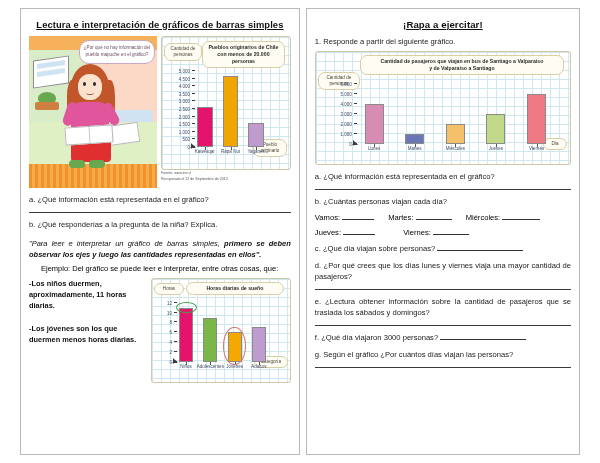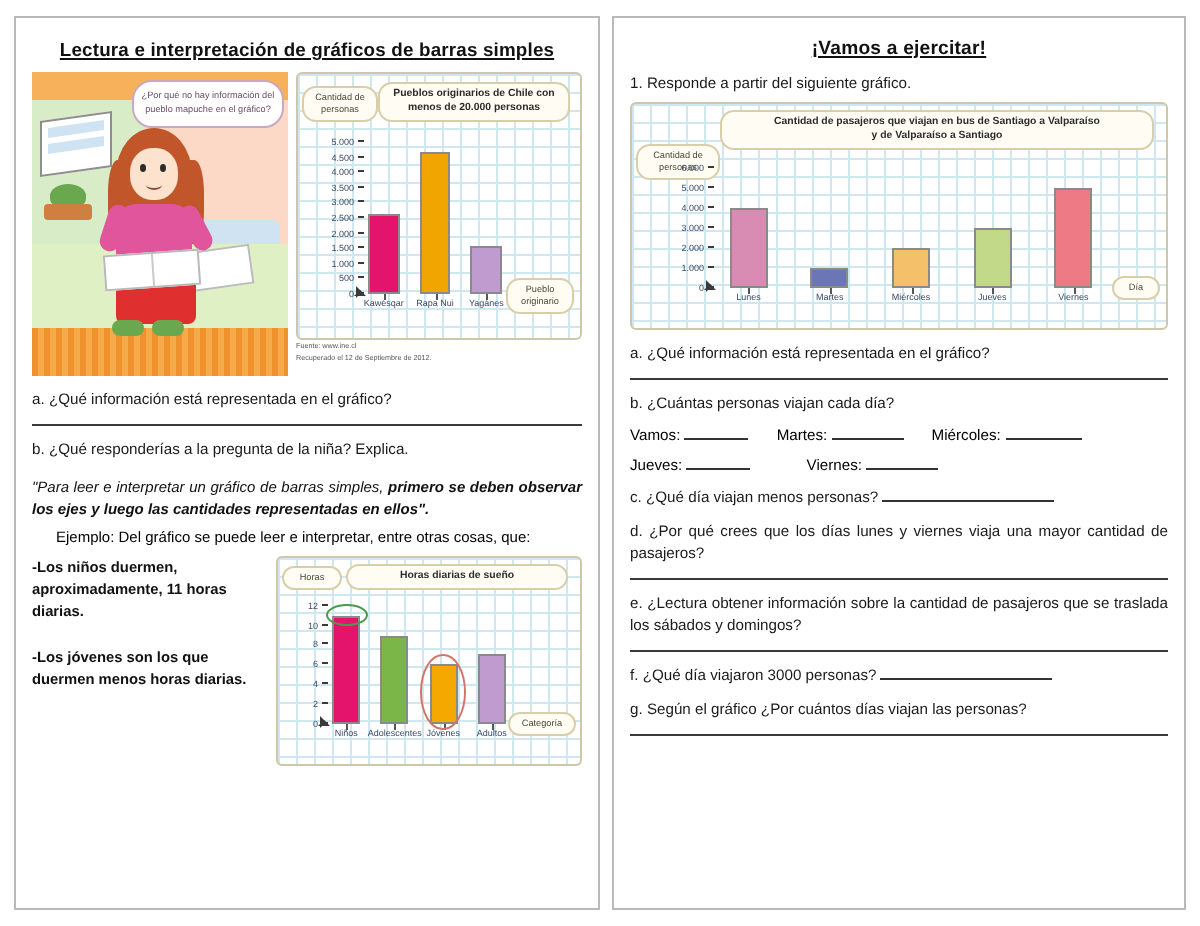--- a/index.html
+++ b/index.html
@@ -2,21 +2,21 @@
 <html><head>
 <meta charset="utf-8">
 <style>
   html,body{margin:0;padding:0;}
   body{
     width:600px;height:463px;
     background:#ffffff;
     font-family:"Liberation Sans", sans-serif;
     overflow:hidden;
   }
-  .page{position:relative;width:600px;height:463px;display:flex;gap:6px;padding:8px 7px;box-sizing:border-box;}
+  .page{position:relative;width:600px;height:463px;display:flex;gap:6px;padding:8px 20px;box-sizing:border-box;}
   .panel{
     background:#fff;border:1px solid #b9b9b9;box-sizing:border-box;
     position:relative;
   }
   .panel-left{width:293px;padding:6px 8px;}
   .panel-right{width:287px;padding:6px 8px;}
 
   .title{
     text-align:center;font-weight:bold;font-size:9.4px;color:#111;
     text-decoration:underline;margin:4px 0 6px 0;letter-spacing:.1px;
@@ -251,21 +251,21 @@
               <div class="annot-circle" style="left: 1.625px; bottom: 49.0833px; width: 21px; height: 11px;"></div>
               <div class="annot-circle o" style="left: 49.425px; bottom: -3px; width: 22.4px; height: 37.5px;"></div>
             </div>
         </div>
       </div>
     </div>
   </div>
 
   <div class="panel panel-right">
 
-    <div class="title title-right">¡Vamos a ejercitar!</div>
+    <div class="title title-right">¡Rapa a ejercitar!</div>
     <div class="q" style="margin-top:2px;">1. Responde a partir del siguiente gráfico.</div>
 
     <div class="gp" id="gp3" style="height:112px;margin-top:4px;">
       <div class="cap" id="c3-ylab" style="left:2px;top:20px;width:34px;">Cantidad de personas</div>
       <div class="cap bold" id="c3-title" style="left:44px;top:3px;right:6px;">
         <span>Cantidad de pasajeros que viajan en bus de Santiago a Valparaíso</span><br>
         <span>y de Valparaíso a Santiago</span>
       </div>
       <div class="cap" id="c3-xlab" style="right:3px;bottom:14px;width:16px;">Día</div>
       <div class="plot" id="plot3" style="left:38px;right:26px;top:32px;bottom:20px;">
@@ -311,21 +311,21 @@
       <span><span>Vamos:</span> <span class="fill" style="width:32px;"></span></span>
       <span><span>Martes:</span> <span class="fill" style="width:36px;"></span></span>
       <span><span>Miércoles:</span> <span class="fill" style="width:38px;"></span></span>
     </div>
     <div class="subq">
       <span><span>Jueves:</span> <span class="fill" style="width:32px;"></span></span>
       <span style="margin-left:14px;"><span>Viernes:</span> <span class="fill" style="width:36px;"></span></span>
     </div>
 
     <div class="q">
-      <span>c. ¿Qué día viajan menos personas?</span>
+      <span>c. ¿Qué día viajan sobre personas?</span>
       <span class="fill" style="width:86px;"></span>
     </div>
 
     <div class="q j">d. ¿Por qué crees que los días lunes y viernes viaja una mayor cantidad de pasajeros?</div>
     <div class="rule"></div>
 
     <div class="q j">e. ¿Lectura obtener información sobre la cantidad de pasajeros que se traslada los sábados y domingos?</div>
     <div class="rule"></div>
 
     <div class="q">

